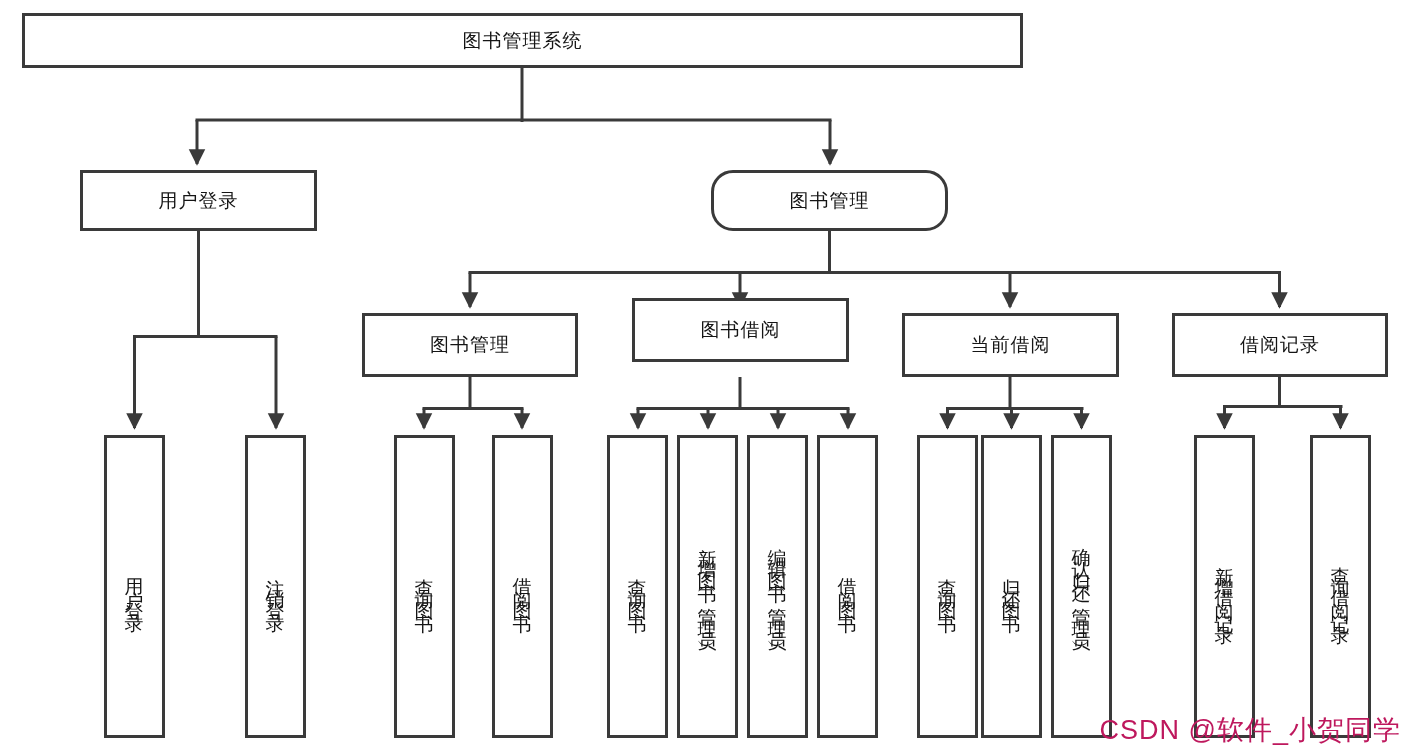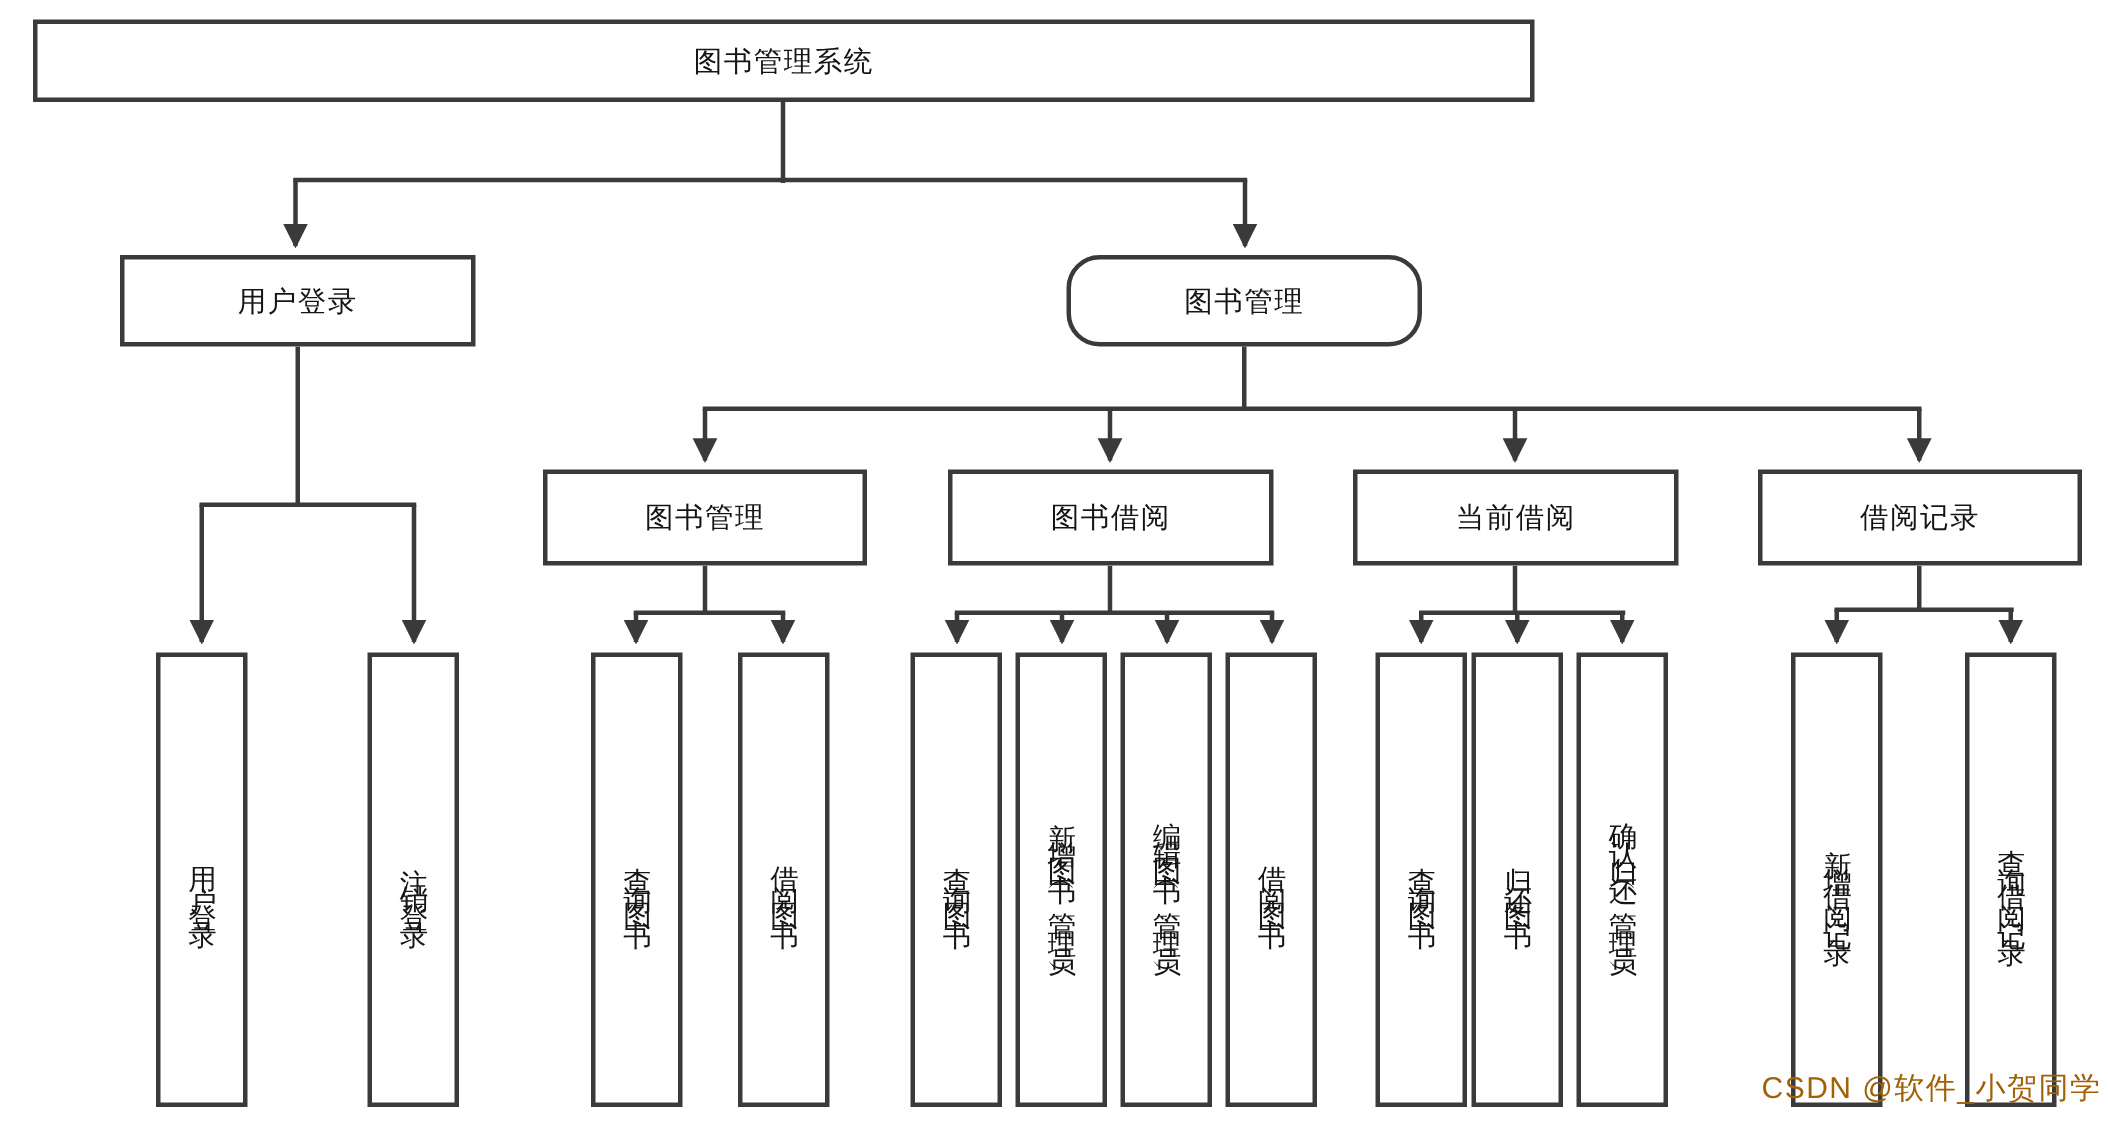--- a/index.html
+++ b/index.html
@@ -25,21 +25,21 @@
     align-items: center;
     justify-content: center;
     color: #151515;
     font-size: 19px;
     letter-spacing: 1px;
   }
   .root  { left: 22px;  top: 13px;  width: 1001px; height: 55px; }
   .n-user-login { left: 80px;  top: 170px; width: 237px; height: 61px; }
   .n-book-mgmt  { left: 711px; top: 170px; width: 237px; height: 61px; border-radius: 22px; }
   .n-new-rec    { left: 362px; top: 313px; width: 216px; height: 64px; }
-  .n-borrow     { left: 632px; top: 313px; width: 217px; height: 64px; }
+  .n-borrow     { left: 632px; top: 298px; width: 217px; height: 64px; }
   .n-current    { left: 902px; top: 313px; width: 217px; height: 64px; }
   .n-records    { left: 1172px;top: 313px; width: 216px; height: 64px; }
   .leaf {
     top: 435px;
     width: 61px;
     height: 303px;
   }
   .leaf span {
     writing-mode: vertical-rl;
     text-orientation: mixed;
@@ -58,22 +58,22 @@
   .l-c4 { left: 817px; }
   .l-d1 { left: 917px; }
   .l-d2 { left: 981px; }
   .l-d3 { left: 1051px; }
   .l-e1 { left: 1194px; }
   .l-e2 { left: 1310px; }
   .watermark {
     position: absolute;
     right: 4px;
     top: 712px;
-    font-size: 20px;
-    color: #a16207;
+    font-size: 27px;
+    color: #be185d;
     letter-spacing: 1px;
     z-index: 5;
     white-space: nowrap;
   }
 </style>
 </head>
 <body>
 
 <div class="stage">
 

